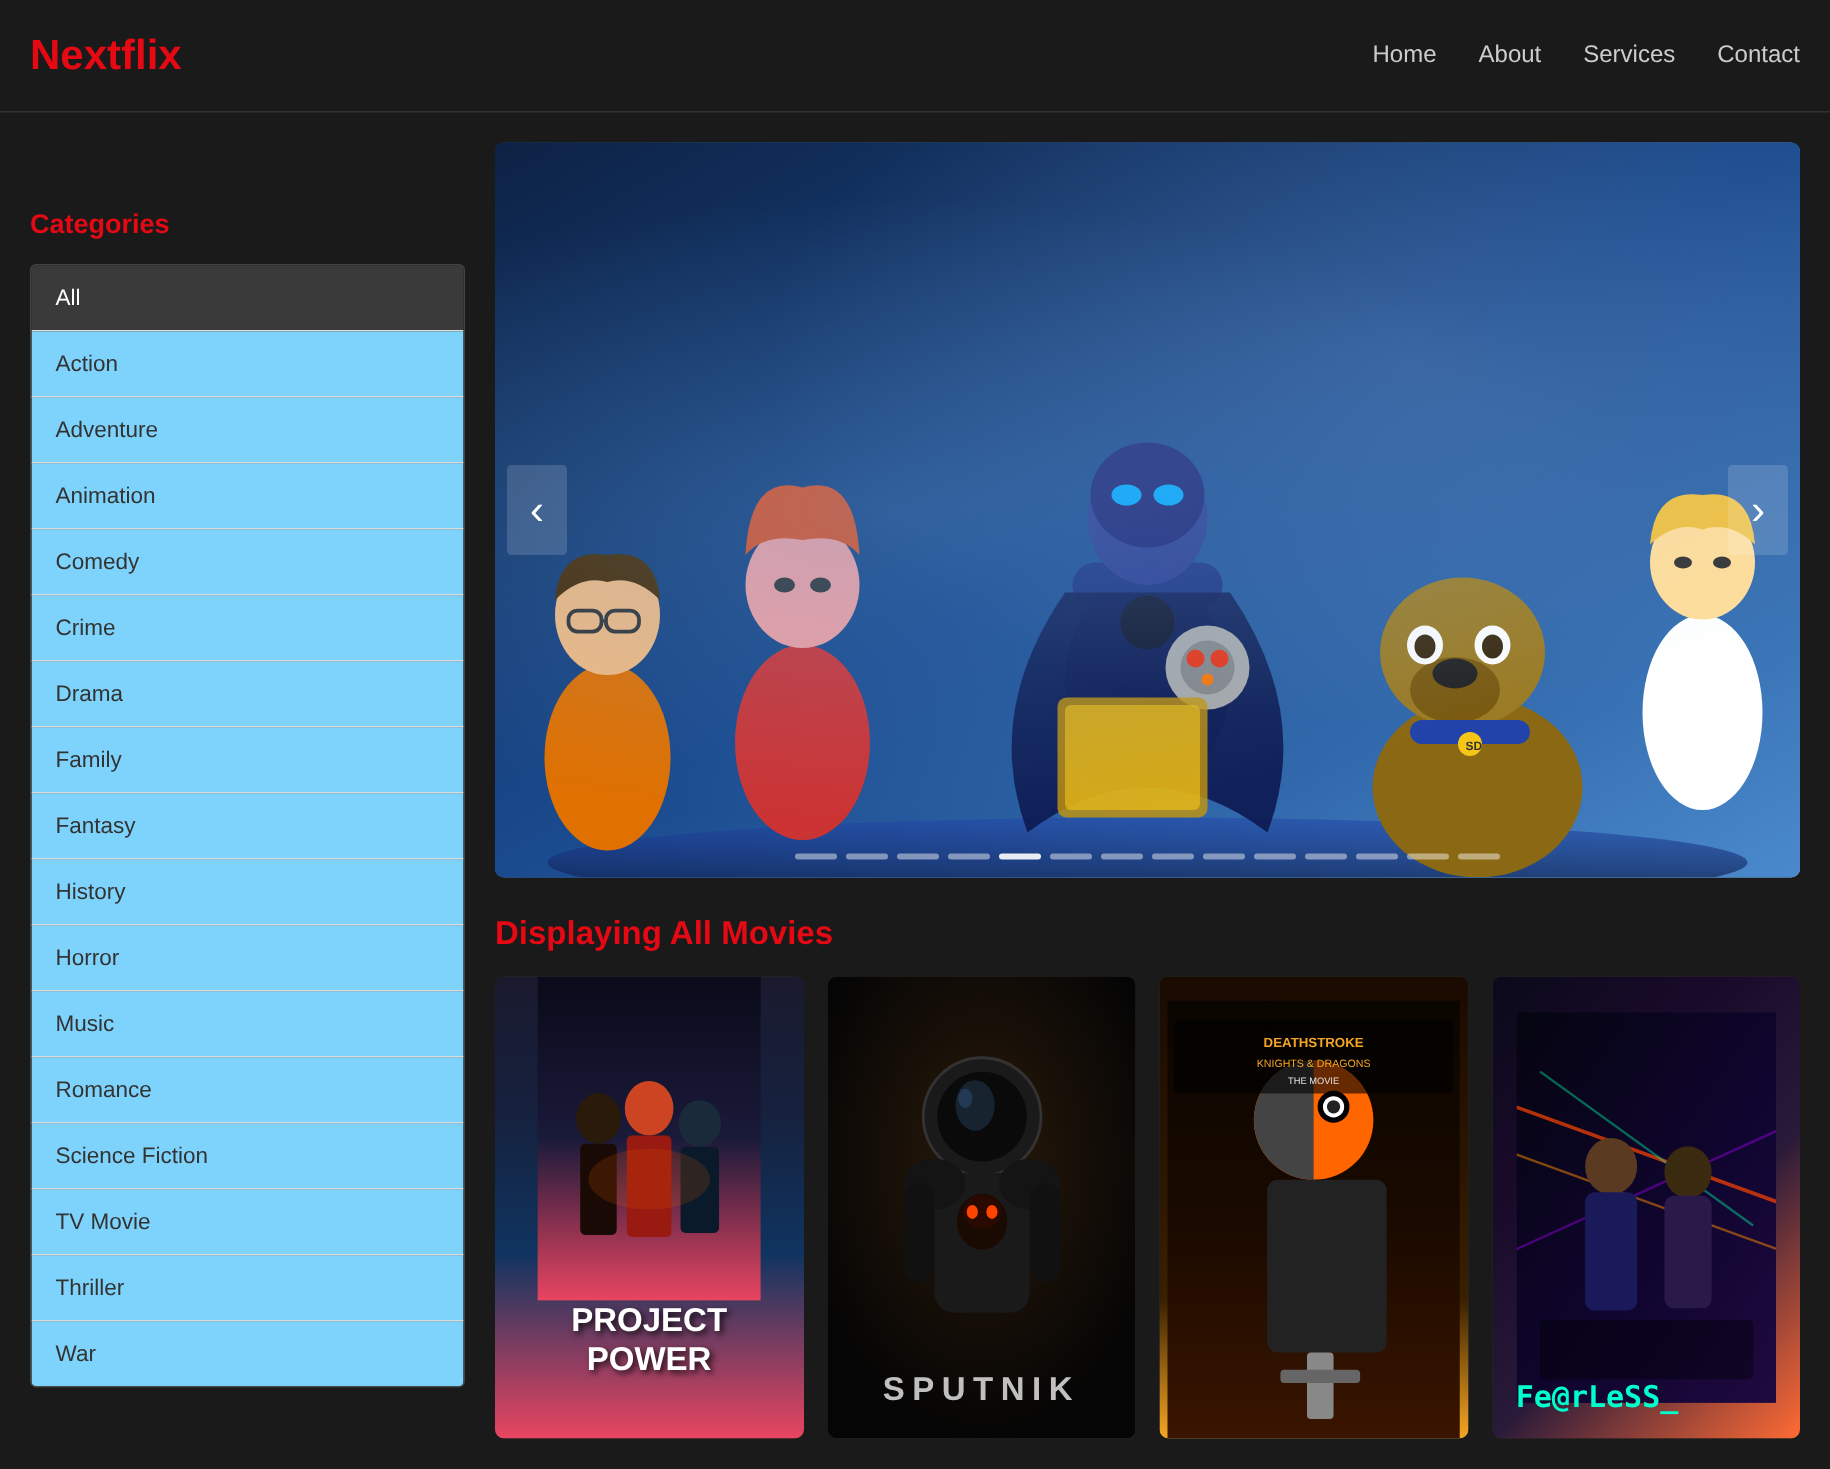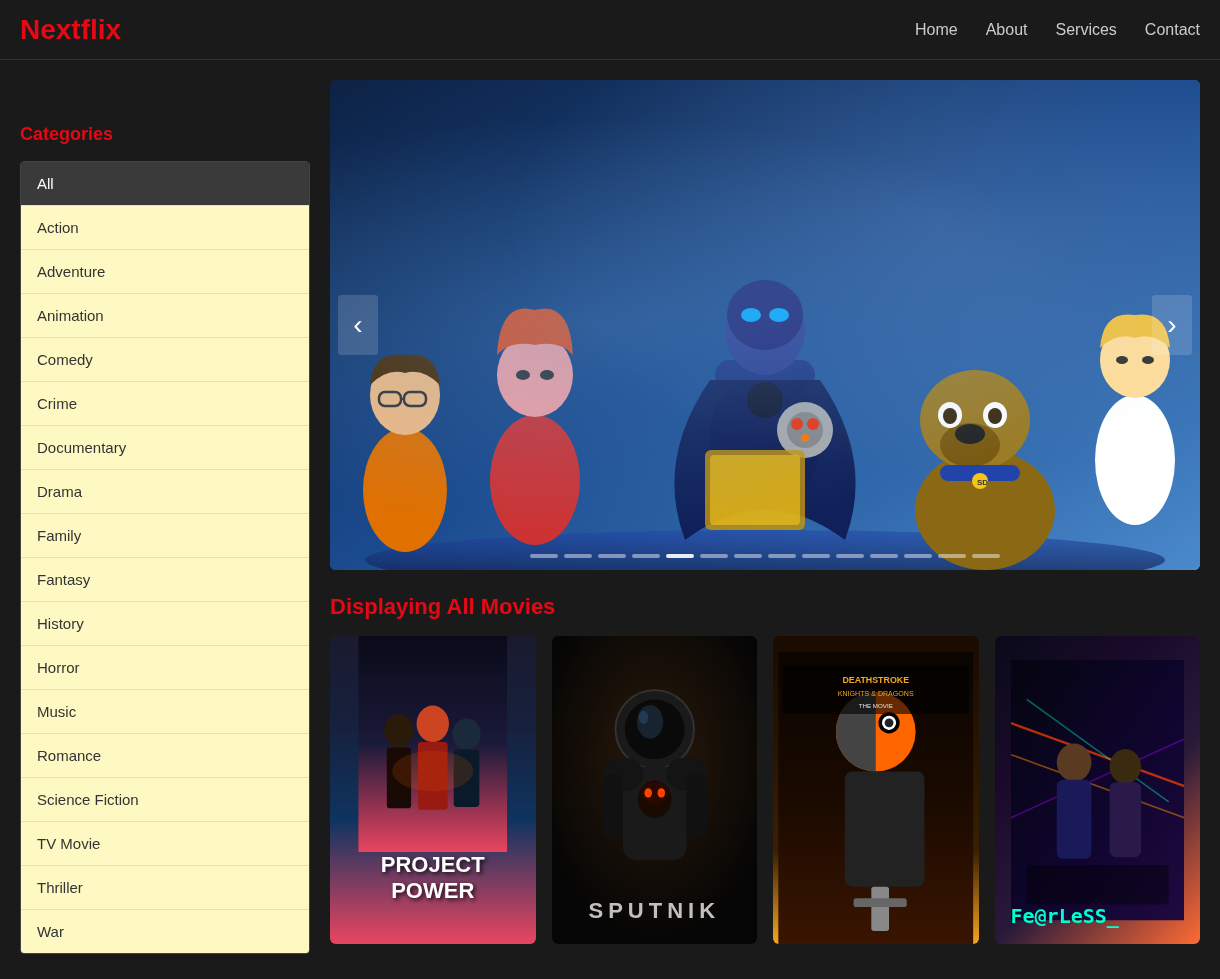--- a/index.html
+++ b/index.html
@@ -5,21 +5,21 @@
     * { margin: 0; padding: 0; box-sizing: border-box; }
     body { background: #1a1a1a; color: #fff; font-family: Arial, sans-serif; min-height: 979px; }
 
     
     .navbar {
       background: #1a1a1a;
       display: flex;
       align-items: center;
       justify-content: space-between;
       padding: 0 20px;
-      height: 60px;
+      height: 75px;
       border-bottom: 1px solid #333;
     }
     .navbar-brand {
       color: #e50914;
       font-size: 28px;
       font-weight: bold;
     }
     .navbar-nav {
       display: flex;
       gap: 28px;
@@ -52,21 +52,21 @@
     }
     .category-list {
       list-style: none;
       border: 1px solid #444;
       border-radius: 4px;
       overflow: hidden;
     }
     .category-list li {
       padding: 13px 16px;
       border-bottom: 1px solid #ddd;
-      background: #fef9c3;
+      background: #7dd3fc;
       color: #333;
       font-size: 15px;
       cursor: pointer;
     }
     .category-list li:last-child { border-bottom: none; }
     .category-list li.active {
       background: #3a3a3a;
       color: #fff;
     }
 
@@ -239,21 +239,20 @@
 
   <div class="sidebar">
     <div class="sidebar-title">Categories</div>
     <ul class="category-list">
       <li class="active">All</li>
       <li>Action</li>
       <li>Adventure</li>
       <li>Animation</li>
       <li>Comedy</li>
       <li>Crime</li>
-      <li>Documentary</li>
       <li>Drama</li>
       <li>Family</li>
       <li>Fantasy</li>
       <li>History</li>
       <li>Horror</li>
       <li>Music</li>
       <li>Romance</li>
       <li>Science Fiction</li>
       <li>TV Movie</li>
       <li>Thriller</li>

